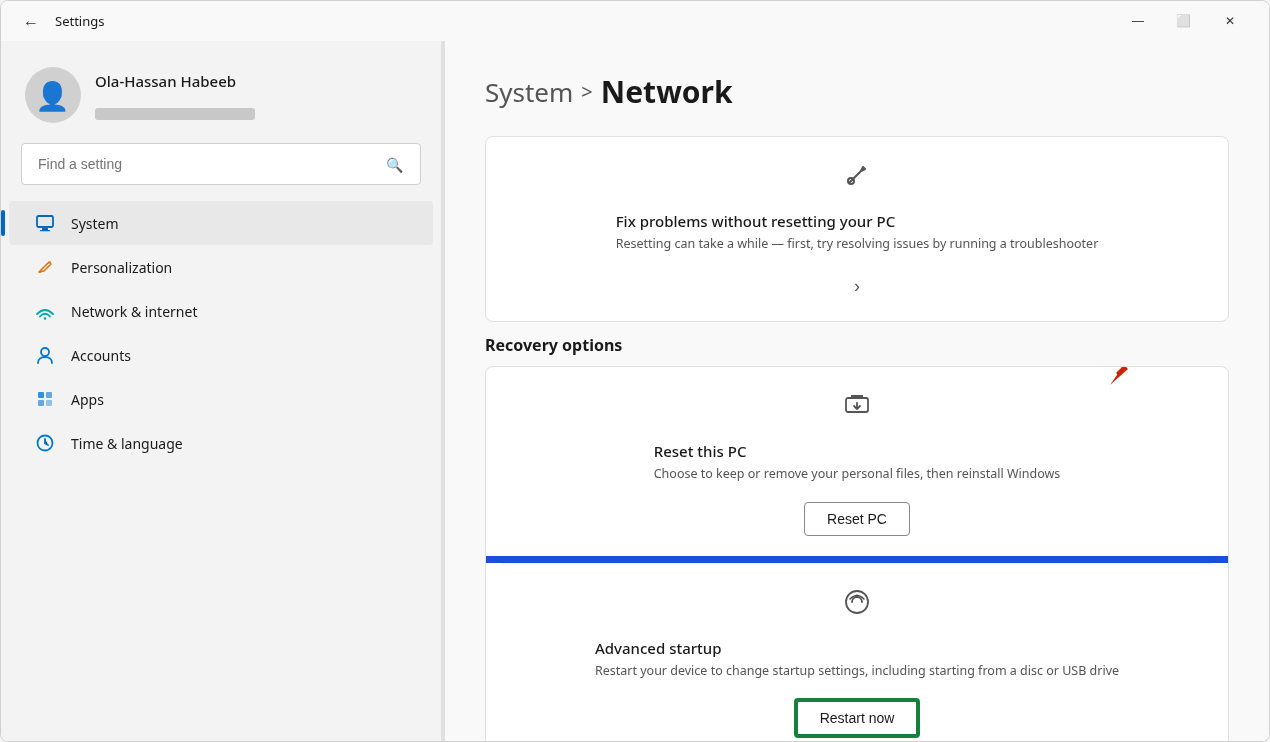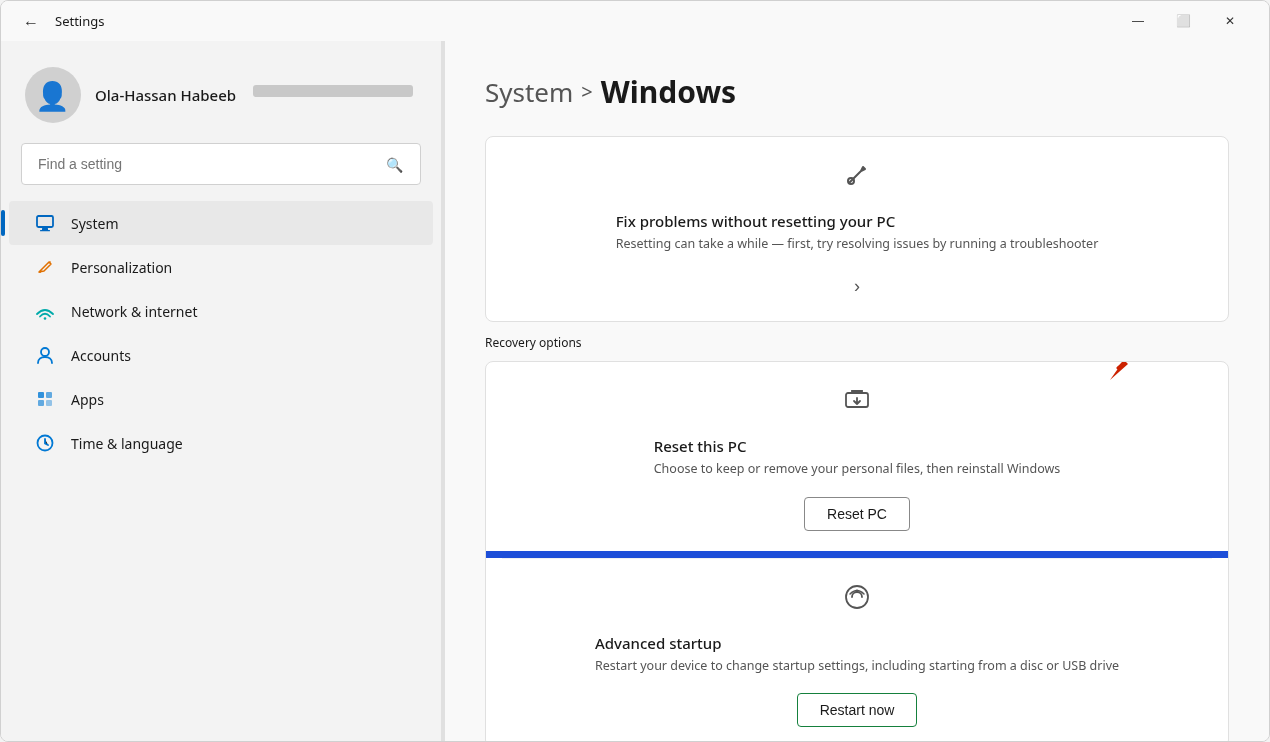--- a/index.html
+++ b/index.html
@@ -95,21 +95,21 @@
       align-items: center;
       justify-content: center;
       flex-shrink: 0;
     }
     .avatar-icon {
       font-size: 28px;
       color: #888;
     }
     .user-info {
       display: flex;
-      flex-direction: row;
+      flex-direction: column;
       gap: 17px;
     }
     .user-name {
       font-size: 15px;
       font-weight: 500;
       color: #1a1a1a;
     }
     .user-subtitle {
       width: 160px;
       height: 12px;
@@ -259,38 +259,38 @@
     }
     .chevron-btn {
       background: none;
       border: none;
       font-size: 18px;
       color: #555;
       cursor: pointer;
       padding: 4px 8px;
     }
     .section-title {
-      font-size: 12px;
-      font-weight: 400;
+      font-size: 16px;
+      font-weight: 700;
       color: #1a1a1a;
       margin-bottom: 10px;
     }
     .btn-reset {
       background: white;
       border: 1px solid #888;
       border-radius: 4px;
       padding: 8px 22px;
       font-size: 14px;
       cursor: pointer;
       color: #1a1a1a;
       white-space: nowrap;
     }
     .btn-restart {
       background: white;
-      border: 1px solid #15803d;
+      border: 4px solid #15803d;
       border-radius: 4px;
       padding: 8px 22px;
       font-size: 14px;
       cursor: pointer;
       color: #1a1a1a;
       white-space: nowrap;
     }
     .get-help-row {
       display: flex;
       align-items: center;
@@ -420,21 +420,21 @@
       </nav>
     </div>
 
     <div class="scroll-track"></div>
 
     <div class="main">
 
       <div class="breadcrumb">
         <span class="breadcrumb-system">System</span>
         <span class="breadcrumb-sep">&gt;</span>
-        <span class="breadcrumb-recovery">Windows</span>
+        <span class="breadcrumb-recovery">Network</span>
       </div>
 
       <div class="card">
         <div class="card-row">
           <div class="card-icon">
             <svg width="28" height="28" viewBox="0 0 28 28" fill="none">
               <path d="M6 22 L18 10 M18 10 L20 6 L22 8 L18 10" stroke="#555" stroke-width="2" stroke-linecap="round" stroke-linejoin="round"></path>
               <circle cx="8" cy="20" r="3" stroke="#555" stroke-width="2" fill="none"></circle>
             </svg>
           </div>

